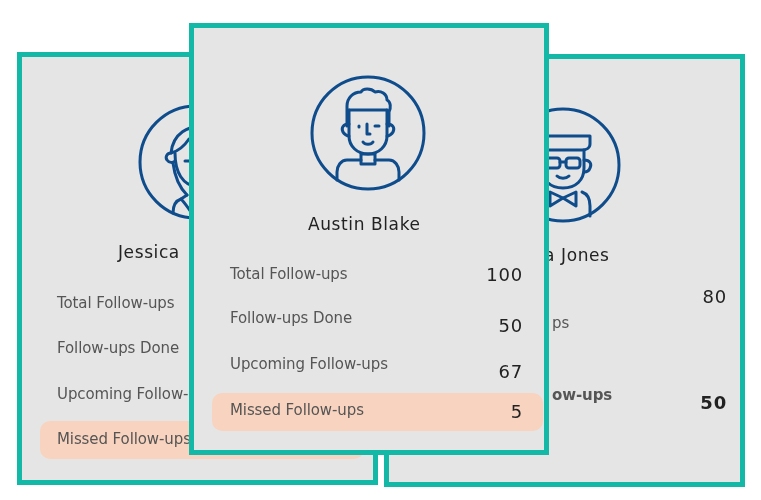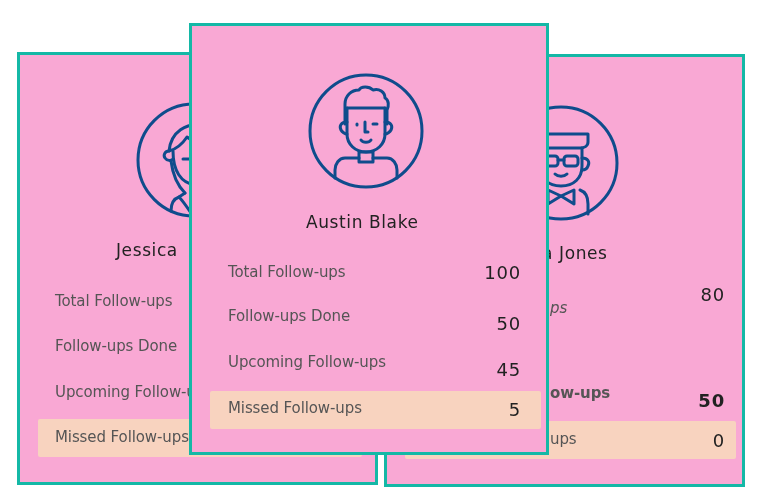--- a/index.html
+++ b/index.html
@@ -9,22 +9,22 @@
     }
     body {
       width: 761px;
       height: 500px;
       position: relative;
       overflow: hidden;
       font-family: "Liberation Sans", sans-serif;
     }
     .card {
       position: absolute;
-      background: #f9a8d4;
-      border: 3px solid #14b8a6;
+      background: #e5e5e5;
+      border: 5px solid #14b8a6;
       box-sizing: border-box;
       overflow: hidden;
     }
     .card-left  { left: 17px;  top: 52px; width: 361px; height: 433px; z-index: 1; }
     .card-right { left: 384px; top: 54px; width: 361px; height: 433px; z-index: 1; }
     .card-mid   { left: 189px; top: 23px; width: 360px; height: 432px; z-index: 3; }
 
     .avatar {
       position: absolute;
       width: 118px;
@@ -41,21 +41,21 @@
       white-space: nowrap;
     }
 
     .row {
       position: absolute;
       height: 38px;
       box-sizing: border-box;
     }
     .row.highlight {
       background: #f8d3bf;
-      border-radius: 2px;
+      border-radius: 10px;
     }
     .row .label {
       position: absolute;
       font-family: "DejaVu Sans", sans-serif;
       font-size: 15px;
       color: #555555;
       white-space: nowrap;
       letter-spacing: -0.1px;
     }
     .row .value {
@@ -132,30 +132,26 @@
         <path d="M72 86 L59 92 L72 100 Z"></path>
 
         <path d="M40 86 C34 88 32 94 32 100 L32 110"></path>
         <path d="M78 86 C84 88 86 94 86 100 L86 110"></path>
       </g>
     </svg>
   </div>
   <div class="name" style="left:155px; top:186px;">a Jones</div>
 
   <div class="row" style="left:18px; top:227px; width:331px;">
-    <span class="label" style="left:145px; top:15px;font-style:italic;">ps</span>
+    <span class="label" style="left:145px; top:28px;">ps</span>
     <span class="value" style="right:11px; top:0;">80</span>
   </div>
   <div class="row" style="left:18px; top:318px; width:331px;font-weight:bold;">
     <span class="label" style="left:145px; top:9px;">ow-ups</span>
     <span class="value" style="right:11px; top:15px;">50</span>
-  </div>
-  <div class="row highlight" style="left:18px; top:364px; width:331px;">
-    <span class="label" style="left:145px; top:9px;">ups</span>
-    <span class="value" style="right:11px; top:9px;">0</span>
   </div>
 </div>
 
 <div class="card card-mid">
   <div class="avatar" style="left:115px; top:46px;">
     <svg viewBox="0 0 118 118">
       <g fill="none" stroke="#0f4c8c" stroke-width="3" stroke-linecap="round" stroke-linejoin="round">
         <circle cx="59" cy="59" r="56"></circle>
 
         <path d="M38 52 L38 32 C38 24 44 18 52 18 C54 14 62 14 66 18 C72 16 78 20 78 26 C82 28 82 34 80 38 L80 52"></path>
@@ -185,19 +181,19 @@
   <div class="row" style="left:18px; top:228px; width:331px;">
     <span class="label" style="left:18px; top:9px;">Total Follow-ups</span>
     <span class="value" style="right:20px; top:8px;">100</span>
   </div>
   <div class="row" style="left:18px; top:273px; width:331px;">
     <span class="label" style="left:18px; top:8px;">Follow-ups Done</span>
     <span class="value" style="right:20px; top:14px;">50</span>
   </div>
   <div class="row" style="left:18px; top:319px; width:331px;">
     <span class="label" style="left:18px; top:8px;">Upcoming Follow-ups</span>
-    <span class="value" style="right:20px; top:14px;">45</span>
+    <span class="value" style="right:20px; top:14px;">67</span>
   </div>
   <div class="row highlight" style="left:18px; top:365px; width:331px;">
     <span class="label" style="left:18px; top:8px;">Missed Follow-ups</span>
     <span class="value" style="right:20px; top:8px;">5</span>
   </div>
 </div>
 
 </body></html>

